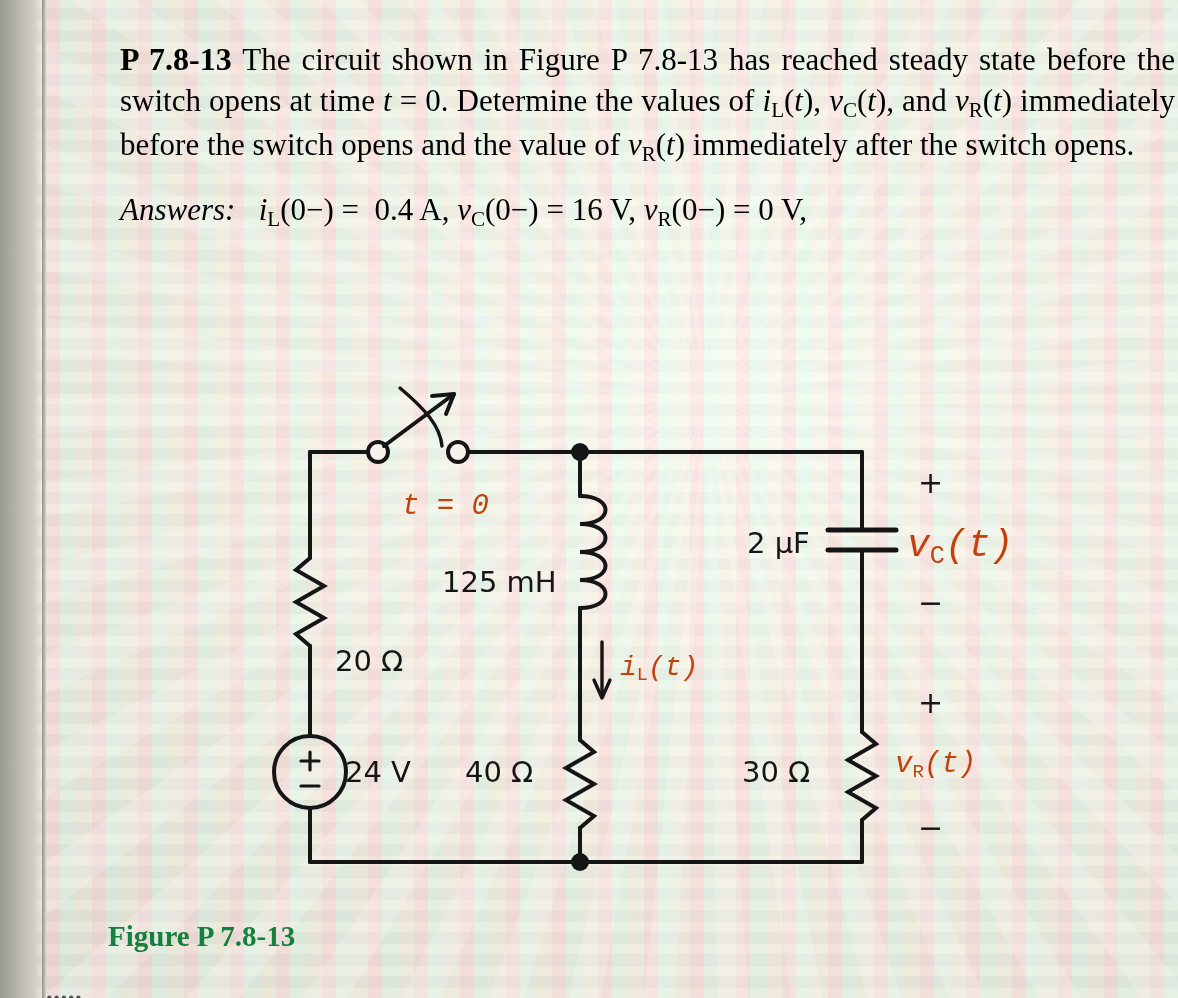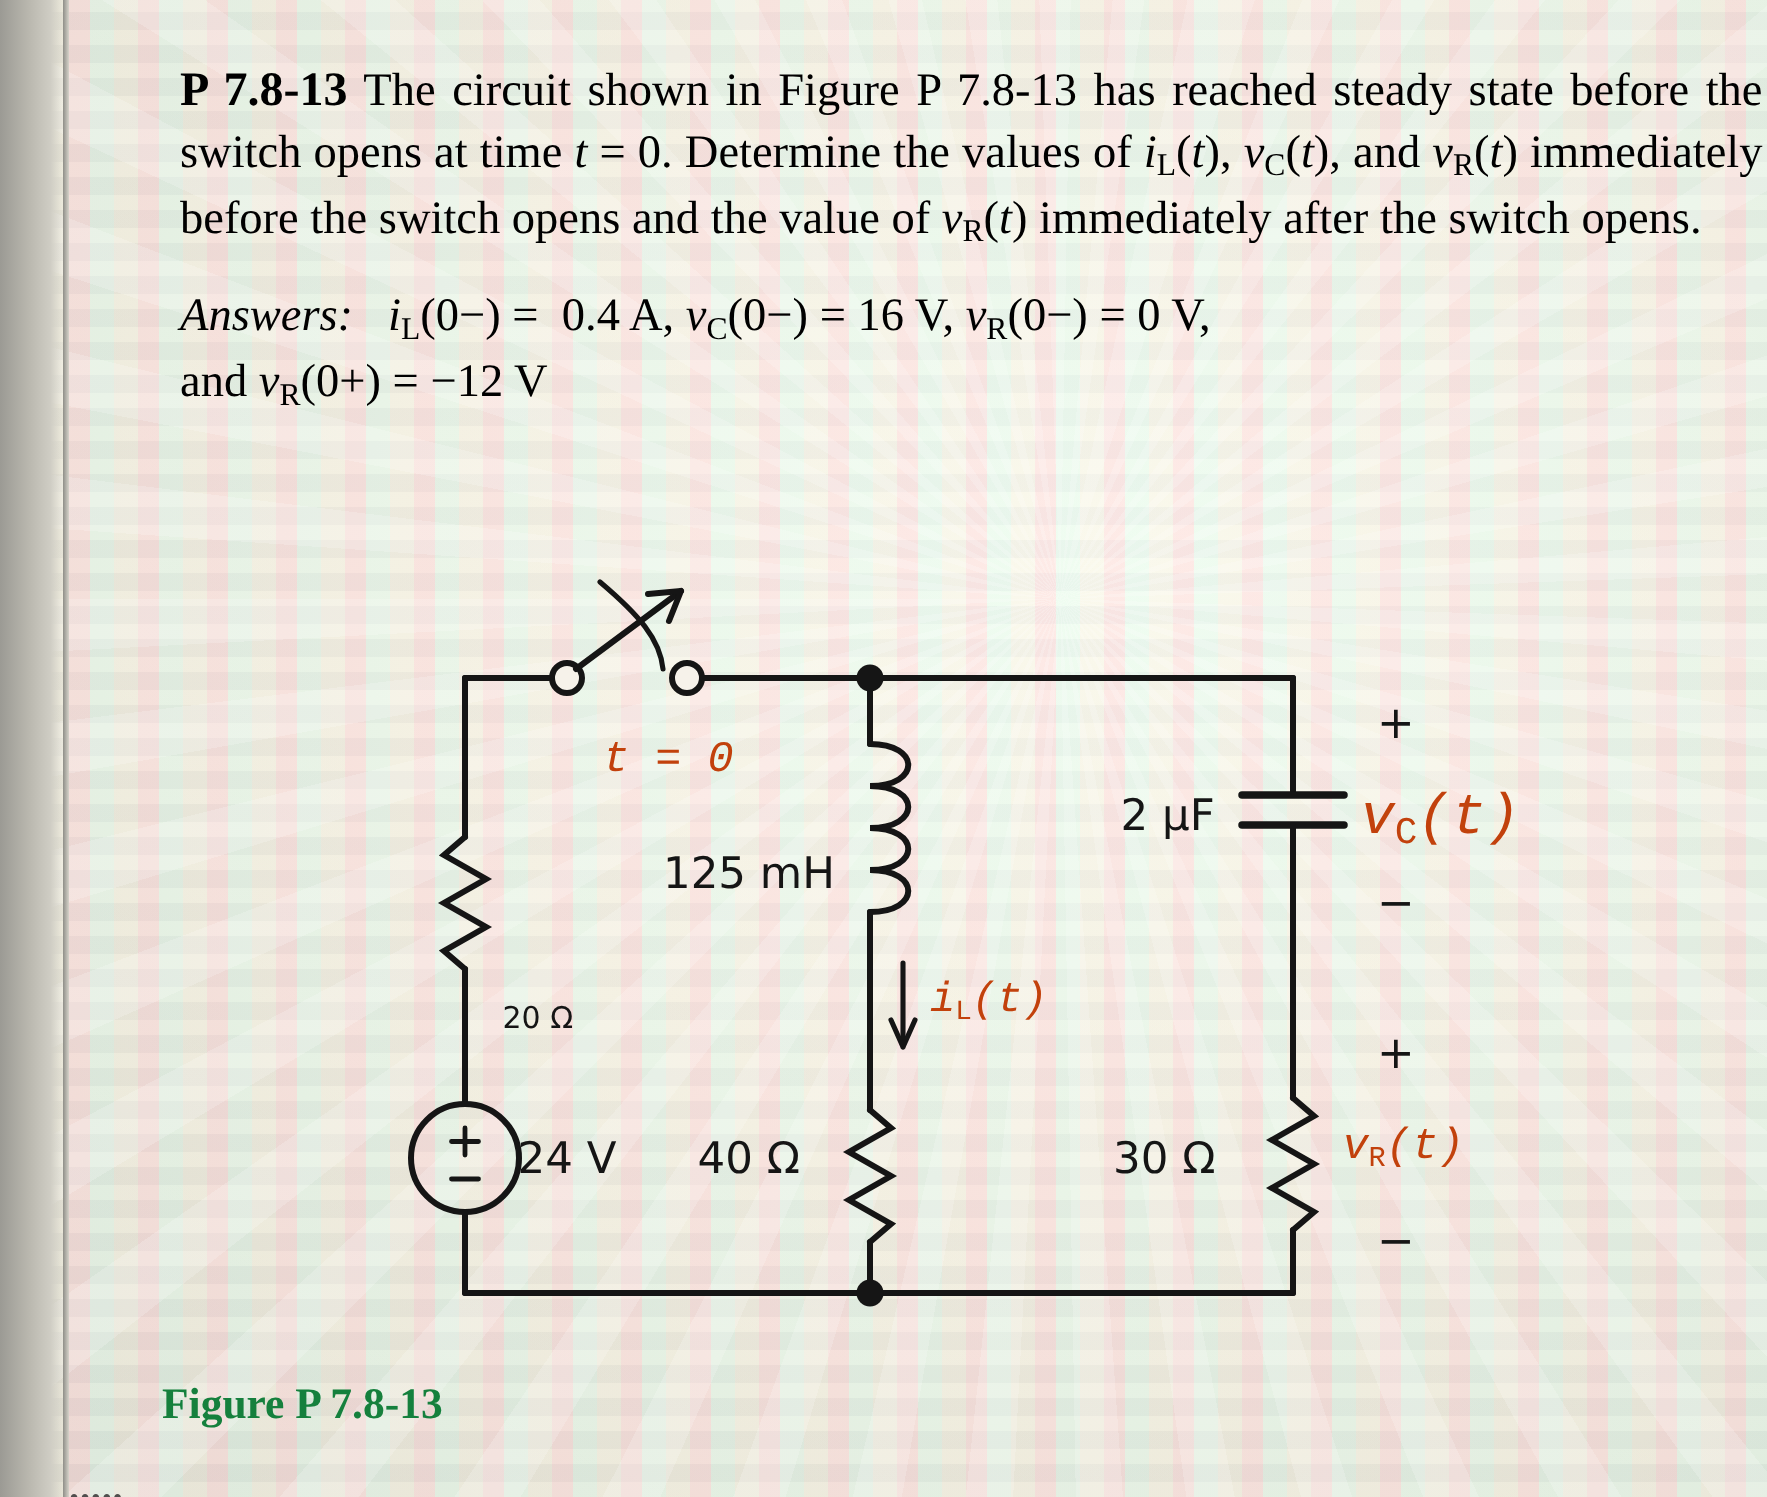--- a/index.html
+++ b/index.html
@@ -143,23 +143,20 @@
 
   <p class="ans">
     <span class="albl">Answers:</span>
     &nbsp;
     <span>
       <span class="it">i</span><span class="sub">L</span>(0−) =&nbsp; <span>0.4 A</span>,
       <span class="it">v</span><span class="sub">C</span>(0−) = <span>16 V</span>,
       <span class="it">v</span><span class="sub">R</span>(0−) = <span>0 V</span>,
     </span>
     <br>
-    <span>
-      and <span class="it">v</span><span class="sub">R</span>(0+) = <span>−12 V</span>
-    </span>
   </p>
 </div>
 
 <div id="circuit">
   <svg width="700" height="520" viewBox="0 0 700 520">
     <g stroke="#151515" stroke-width="4" fill="none" stroke-linecap="round">
 
       <path d="M60 72 L60 178"></path>
 
       <path d="M60 178 L46 190 L74 206 L46 222 L74 238 L46 254 L60 266"></path>
@@ -206,21 +203,21 @@
       <path d="M352 262 L352 316" stroke-width="3.4"></path>
       <path d="M352 318 L344 300 M352 318 L360 300" stroke-width="3.4"></path>
     </g>
 
     <circle cx="330" cy="72" r="9" fill="#151515"></circle>
     <circle cx="330" cy="482" r="9" fill="#151515"></circle>
   </svg>
 
   
   <div class="lbl-serif it" style="left:152px; top:110px; font-size:29px;">t = 0</div>
-  <div class="lbl" style="left:85px; top:286px; font-size:20px;">20 Ω</div>
+  <div class="lbl" style="left:85px; top:264px; font-size:29px;">20 Ω</div>
   <div class="lbl" style="left:192px; top:185px; font-size:29px;">125 mH</div>
   <div class="lbl" style="left:95px; top:375px; font-size:29px;">24 V</div>
   <div class="lbl" style="left:215px; top:375px; font-size:29px;">40 Ω</div>
   <div class="lbl" style="left:492px; top:375px; font-size:29px;">30 Ω</div>
   <div class="lbl" style="left:497px; top:146px; font-size:29px;">2 μF</div>
 
   
   <div class="lbl-serif" style="left:370px; top:272px; font-size:28px;">
     <span class="it">i</span><span style="font-size:0.66em; vertical-align:-0.28em;">L</span><span class="it">(t)</span>
   </div>

